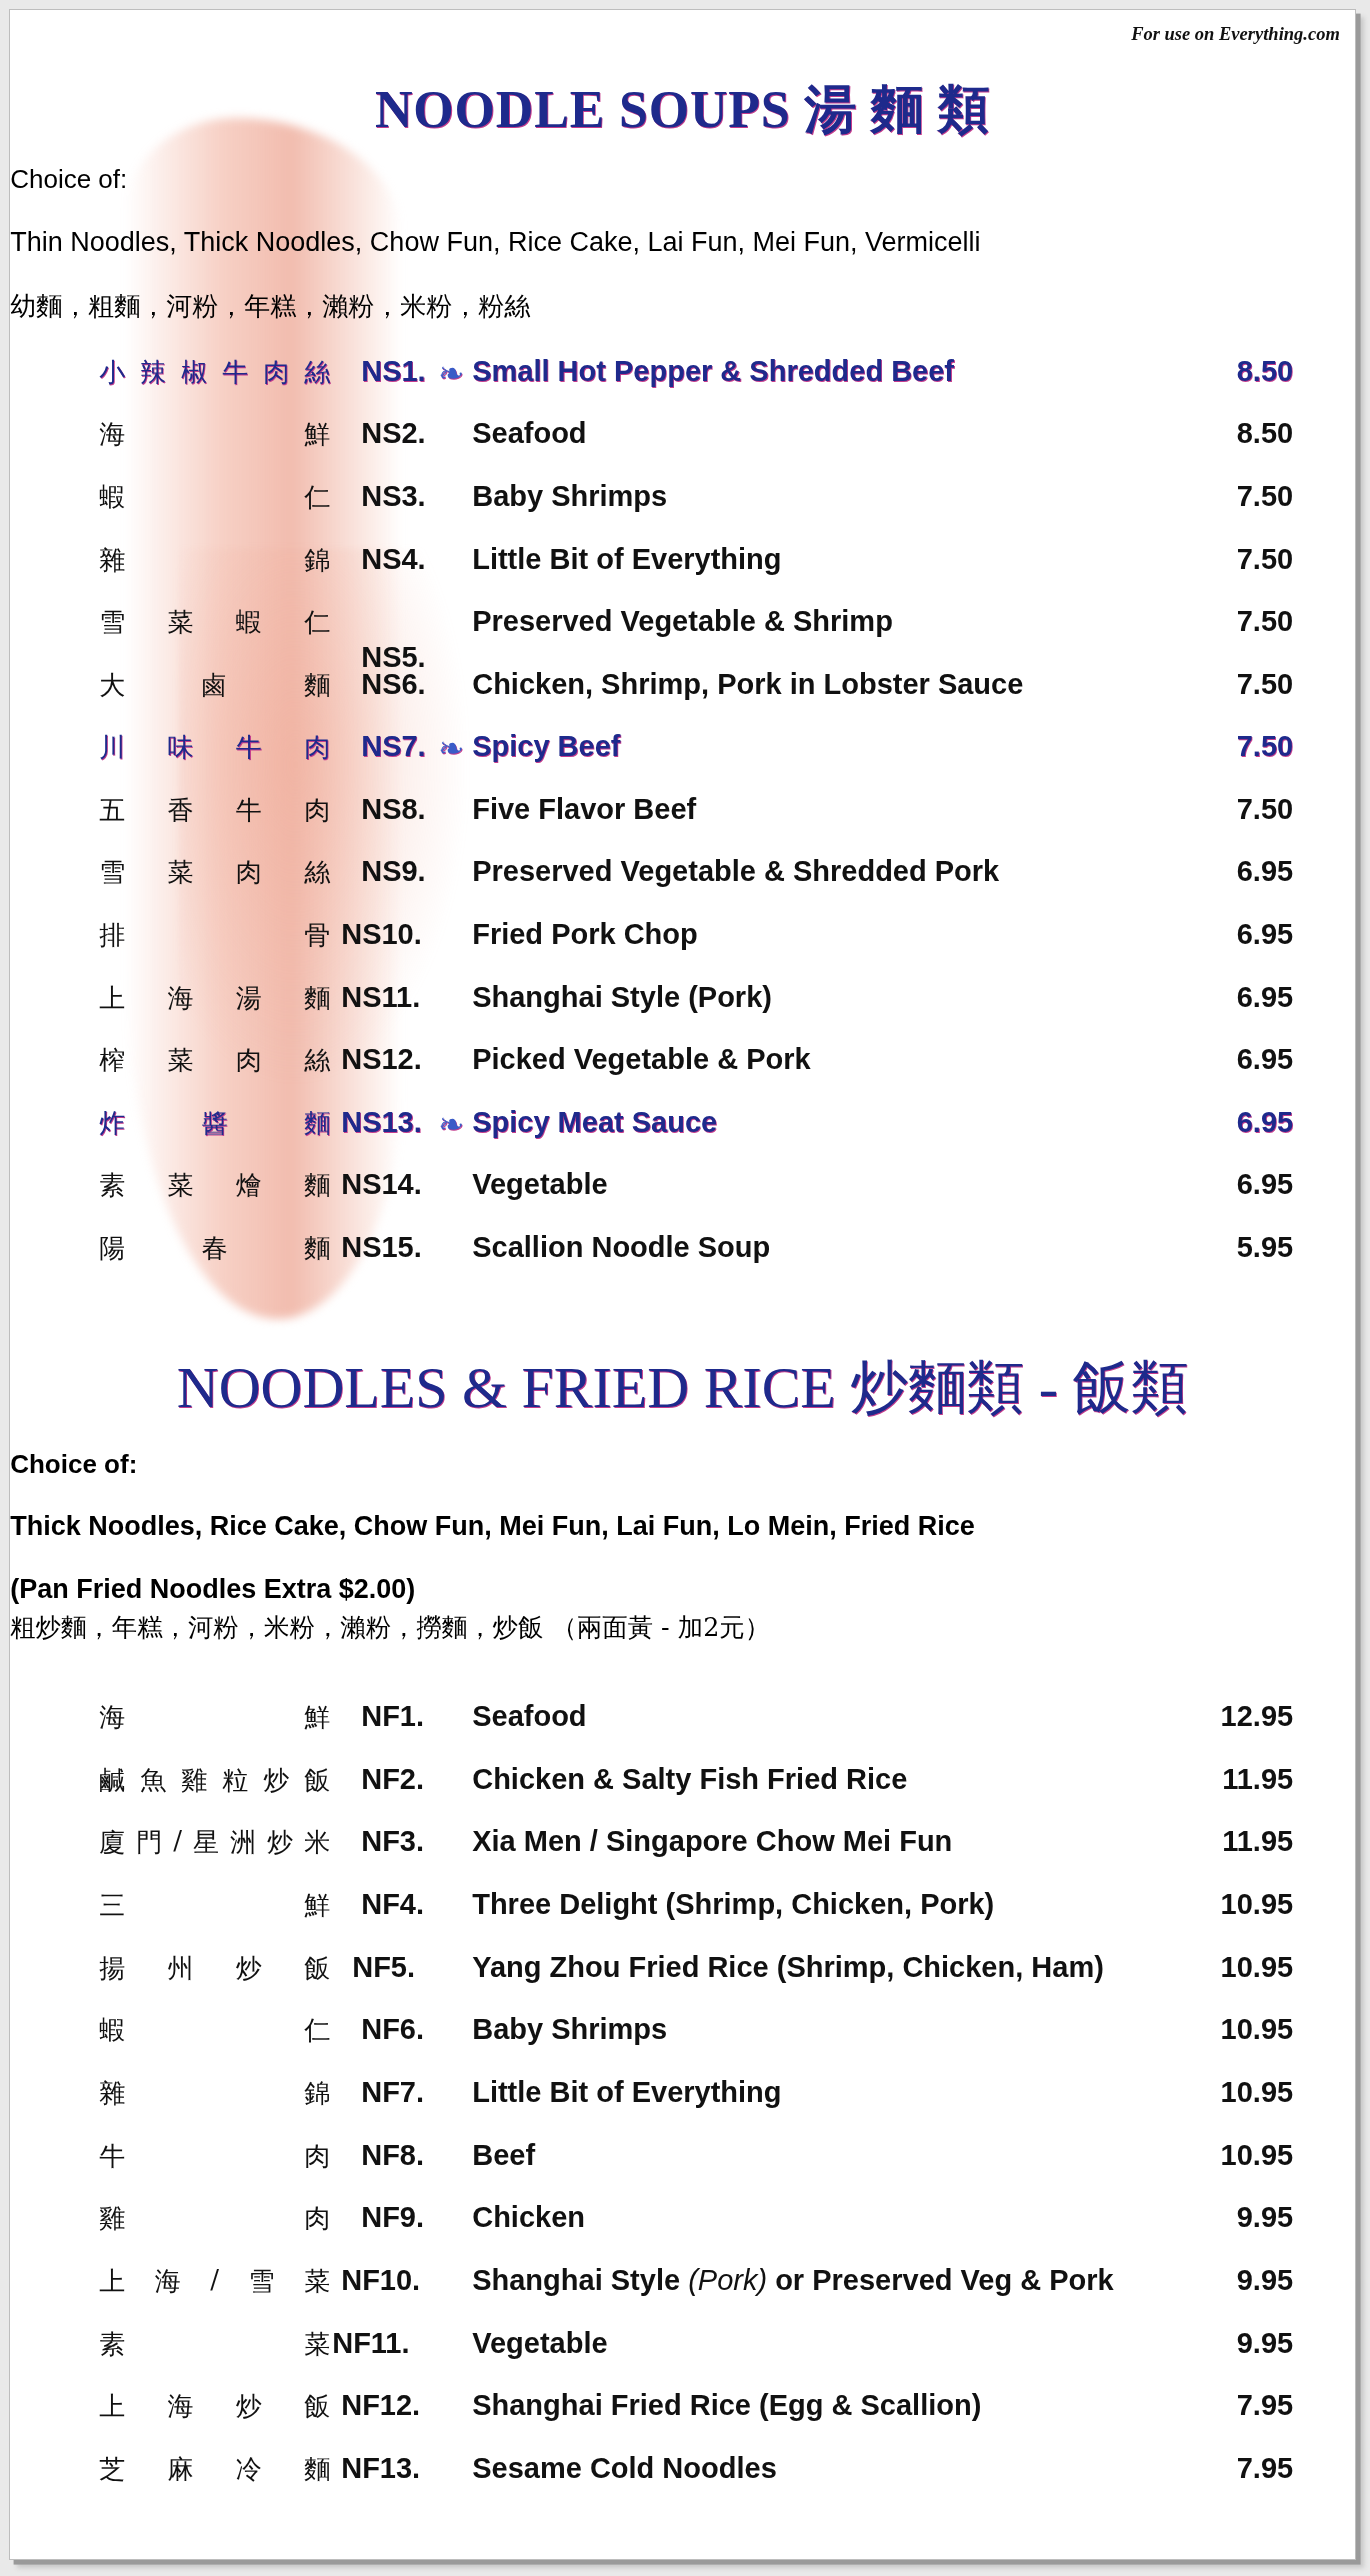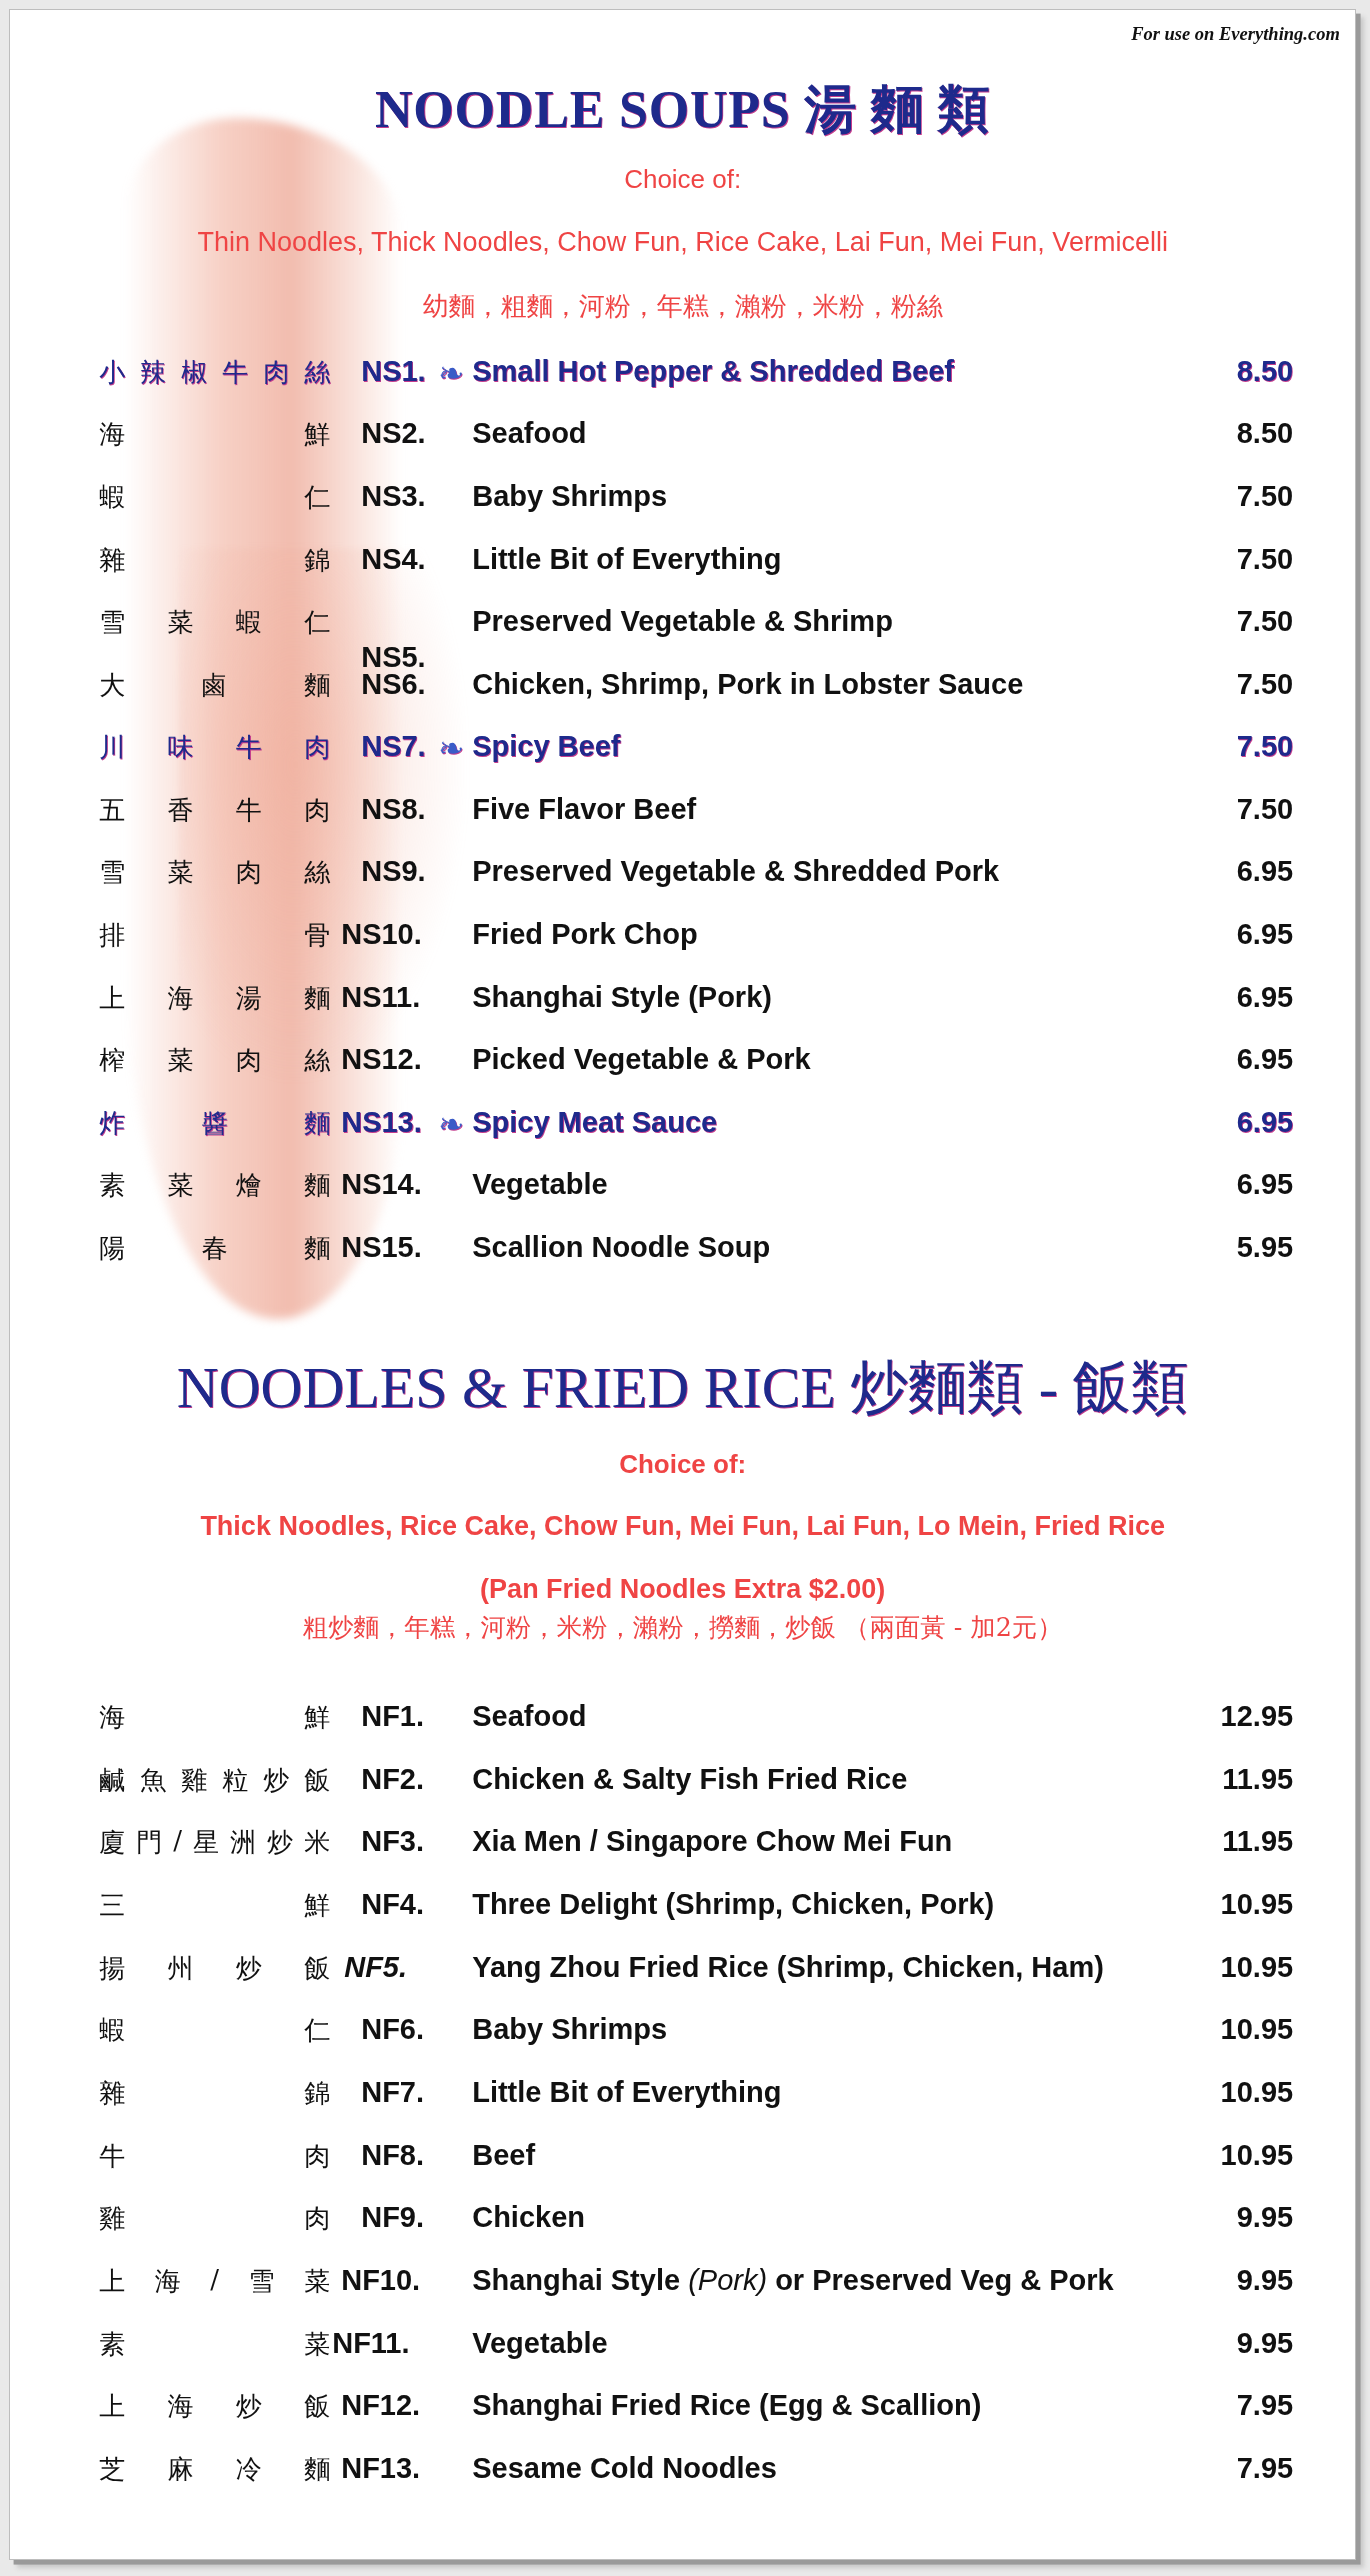--- a/index.html
+++ b/index.html
@@ -32,21 +32,21 @@
     font-size: 18.5px; color: #111;
   }
   .sec-title {
     position: absolute; left: 0; width: 100%; text-align: center;
     font-family: "Liberation Serif", serif; color: #1e2a8c;
     text-shadow: 0.8px 0.8px 0 #c43c8c;
   }
   .t1 { top: 65px; font-size: 52px; font-weight: bold; letter-spacing: 0.8px; }
   .t2 { top: 1339px; font-size: 58px; font-weight: normal; }
   .center-line {
-    position: absolute; left: 0; width: 100%; text-align: center; color: #ef4444;
+    position: absolute; left: 0; width: 100%; color: #000000;
   }
   .row {
     position: absolute; left: 0; width: 100%; height: 46px;
     font-size: 29px; font-weight: bold; color: #111;
   }
   .row .cn {
     position: absolute; left: 89px; width: 231px;
     display: flex; justify-content: space-between;
     font-family: "DejaVu Serif", serif; font-weight: normal; font-size: 26px;
   }
@@ -286,21 +286,21 @@
         <span class="desc">Three Delight (Shrimp, Chicken, Pork)</span>
         <span class="price" style="right: 62px;">10.95</span>
       </div>
       <div class="row nf" style="top: 1941px;">
         <div class="cn">
           <span>揚</span>
           <span>州</span>
           <span>炒</span>
           <span>飯</span>
         </div>
-        <span class="code-left" style="left: 334px; font-style: italic;">NF5.</span>
+        <span class="code-left" style="left: 342px;">NF5.</span>
         <span class="desc">Yang Zhou Fried Rice (Shrimp, Chicken, Ham)</span>
         <span class="price" style="right: 62px;">10.95</span>
       </div>
       <div class="row nf" style="top: 2003px;">
         <div class="cn">
           <span>蝦</span>
           <span>仁</span>
         </div>
         <span class="code-left" style="left: 351px;">NF6.</span>
         <span class="desc">Baby Shrimps</span>

